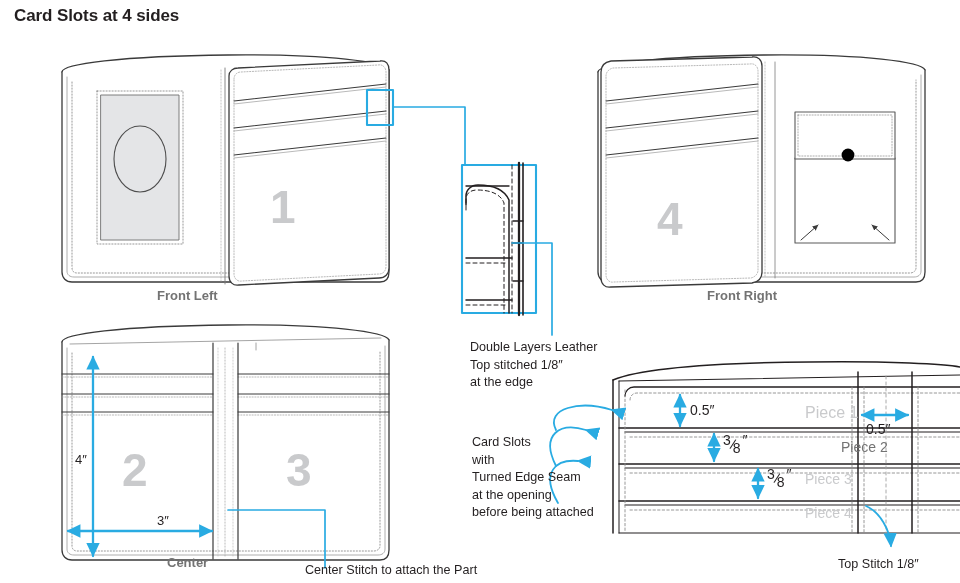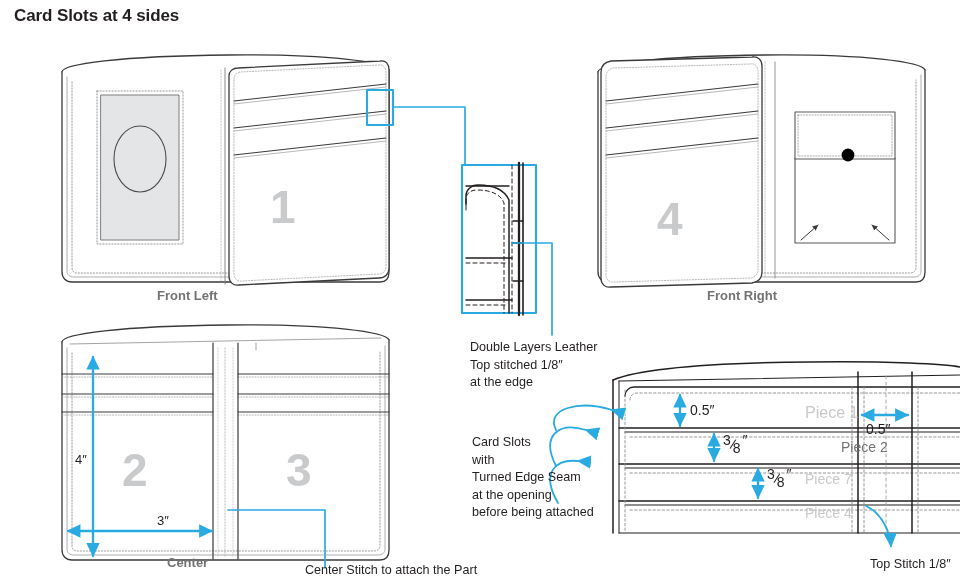--- a/index.html
+++ b/index.html
@@ -276,25 +276,25 @@
 at the edge</div>
 
   <div class="note" style="left:288px; top:562px;margin-left:17px;">Center Stitch to attach the Part</div>
 
   <div class="note" style="left:472px; top:434px;">Card Slots
 with
 Turned Edge Seam
 at the opening
 before being attached</div>
 
-  <div class="note" style="left:838px; top:556px;margin-left:32px;">Top Stitch 1/8″</div>
+  <div class="note" style="left:838px; top:556px;">Top Stitch 1/8″</div>
 
   <div style="position:absolute; left:805px; top:404px; font-size:16px; color:#c9cacc;">Piece 1</div>
   <div style="position:absolute; left:805px; top:439px; font-size:14px; color:#737373;margin-left:36px;">Piece 2</div>
-  <div style="position:absolute; left:805px; top:471px; font-size:14px; color:#c9cacc;">Piece 7</div>
+  <div style="position:absolute; left:805px; top:471px; font-size:14px; color:#c9cacc;">Piece 3</div>
   <div style="position:absolute; left:805px; top:505px; font-size:14px; color:#c9cacc;">Piece 4</div>
 
   <div style="position:absolute; left:690px; top:402px; font-size:14px; color:#231f20;">0.5″</div>
 
   <div style="position:absolute; left:723px; top:436px; font-size:14px; color:#231f20;">
     <span style="position:relative; top:-4px; left:0px;">3</span><span style="display:inline-block; transform:rotate(18deg); padding:0 0px;">/</span><span style="position:relative; top:4px; left:-2px;">8</span><span style="position:relative; top:-4px;">″</span>
   </div>
 
   <div style="position:absolute; left:767px; top:470px; font-size:14px; color:#231f20;">
     <span style="position:relative; top:-4px; left:0px;">3</span><span style="display:inline-block; transform:rotate(18deg); padding:0 0px;">/</span><span style="position:relative; top:4px; left:-2px;">8</span><span style="position:relative; top:-4px;">″</span>

